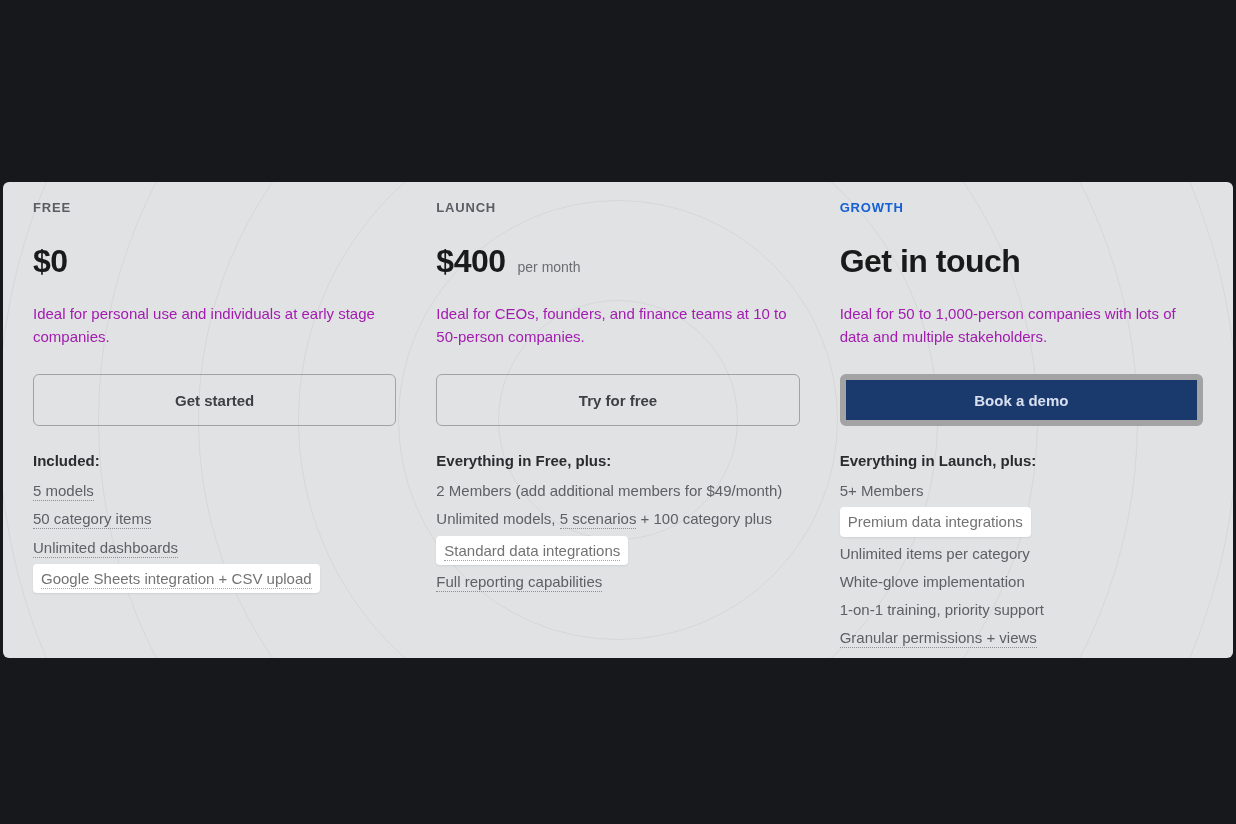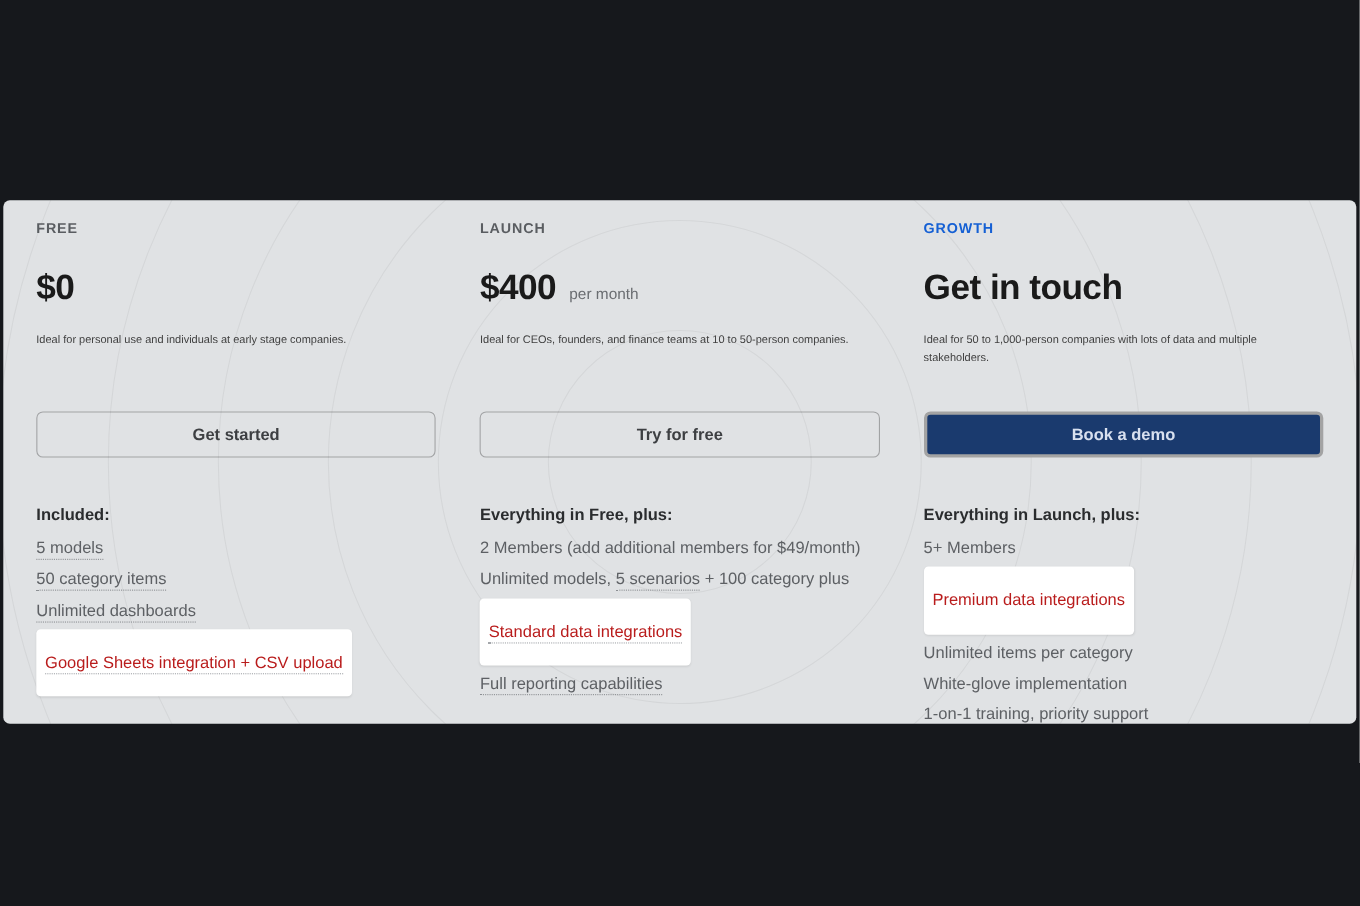--- a/index.html
+++ b/index.html
@@ -69,44 +69,44 @@
       font-size: 32px;
       font-weight: 600;
       color: #1a1a1a;
       letter-spacing: -0.5px;
     }
     .price-period {
       font-size: 14px;
       color: #6a6d71;
     }
     .description {
-      font-size: 10px;
+      font-size: 15px;
       line-height: 1.55;
-      color: #404040;
+      color: #a21caf;
       margin-bottom: 24px;
       min-height: 48px;
     }
     .cta {
       display: flex;
       align-items: center;
       justify-content: center;
       width: 100%;
-      height: 42px;
+      height: 52px;
       border-radius: 6px;
       border: 1px solid rgba(0,0,0,0.28);
       background: transparent;
       color: #3d3f42;
       font-size: 15px;
       font-weight: 600;
       cursor: pointer;
-      margin-bottom: 44px;
+      margin-bottom: 26px;
     }
     .cta.primary {
       background: #1a3a6e;
-      border: 3px solid #a3a3a3;
+      border: 6px solid #a3a3a3;
       color: #d8e0ef;
     }
     .features-header {
       font-size: 15px;
       font-weight: 600;
       color: #2a2c2e;
       margin-bottom: 10px;
     }
     .features {
       list-style: none;
@@ -118,23 +118,23 @@
       margin-bottom: 5px;
     }
     .underlined {
       border-bottom: 1px dotted #8c8f93;
       padding-bottom: 1px;
     }
     .highlighted {
       display: inline-block;
       background: #ffffff;
       border-radius: 4px;
-      padding: 19px 8px;
+      padding: 3px 8px;
       box-shadow: 0 1px 2px rgba(0,0,0,0.08);
-      color: #b91c1c;
+      color: #737373;
     }
     .highlighted .underlined {
       border-bottom-color: #a4a7ab;
     }
   </style>
 </head>
 <body>
 
 <div class="pricing-section">
   <div class="rings">

